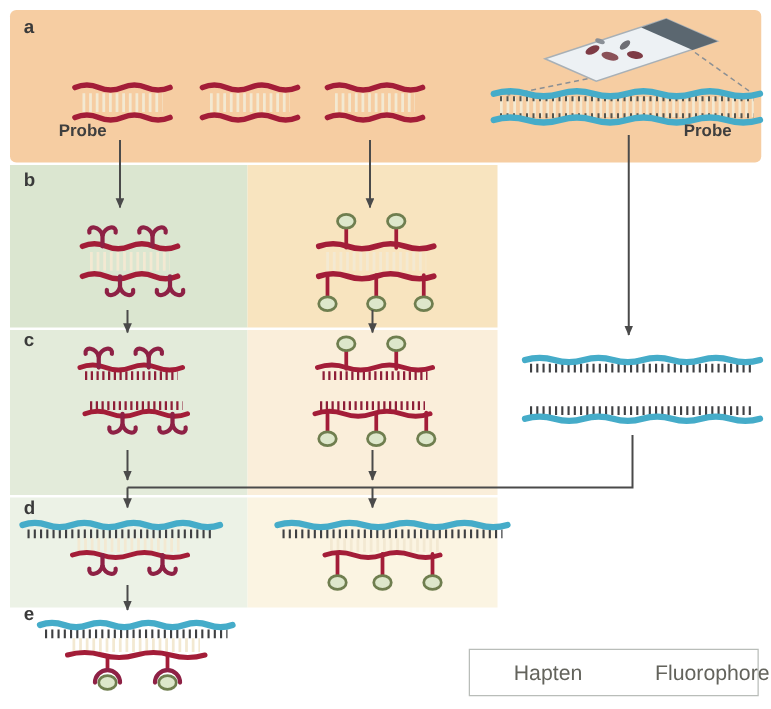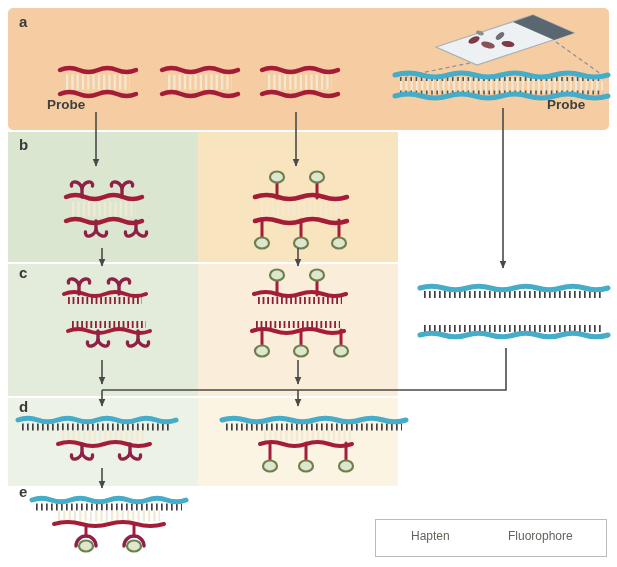--- a/index.html
+++ b/index.html
@@ -11,21 +11,21 @@
   #pbm{left:198px;top:132px;width:200px;height:130px;background:#F8E4BF;}
   #pcl{left:8px;top:264px;width:190px;height:132px;background:#E3EBDA;}
   #pcm{left:198px;top:264px;width:200px;height:132px;background:#FAEEDA;}
   #pdl{left:8px;top:398px;width:190px;height:88px;background:#ECF2E6;}
   #pdm{left:198px;top:398px;width:200px;height:88px;background:#FBF4E2;}
   svg#art{position:absolute;left:0;top:0;}
   .lbl{position:absolute;font-weight:bold;font-size:15px;color:#3A3A3A;line-height:1;}
   .ann{position:absolute;font-weight:bold;font-size:13.5px;color:#3F3F3F;line-height:1;}
   .legend-box{position:absolute;left:375px;top:519px;width:230px;height:36px;
               background:#ffffff;border:1.5px solid #B9BDB9;}
-  .legend-text{position:absolute;font-size:12px;color:#63635C;line-height:1;}
+  .legend-text{position:absolute;font-size:17px;color:#63635C;line-height:1;}
   
   .strand-red{stroke:#A31D38;stroke-width:4.5;fill:none;stroke-linecap:round;}
   .strand-red-s{stroke:#A31D38;stroke-width:4;fill:none;stroke-linecap:round;}
   .strand-blue{stroke:#45ACC9;stroke-width:5;fill:none;stroke-linecap:round;}
   .rung-lg{stroke:#F3E9D2;stroke-width:15;stroke-dasharray:2.2 3.1;}
   .rung-target{stroke:#F3E9D2;stroke-width:16;stroke-dasharray:2.2 3.1;}
   .rung-sm{stroke:#F3E9D2;stroke-width:11;stroke-dasharray:2.2 3.1;}
   .teeth-red{stroke:#8E1F38;stroke-width:7;stroke-dasharray:1.8 2.8;}
   .teeth-dark{stroke:#3F4043;stroke-width:7;stroke-dasharray:1.7 3.3;}
   .teeth-edge{stroke:#56554E;stroke-width:4;stroke-dasharray:1.6 3.6;}
@@ -226,15 +226,15 @@
   <div class="lbl" style="left:19px;top:137px;">b</div>
   <div class="lbl" style="left:19px;top:265px;">c</div>
   <div class="lbl" style="left:19px;top:399px;">d</div>
   <div class="lbl" style="left:19px;top:484px;">e</div>
 
   <div class="ann" style="left:27px;top:98px;padding-left:20px;">Probe</div>
   <div class="ann" style="left:547px;top:98px;">Probe</div>
 
   <div class="legend-box"></div>
   <div class="legend-text" style="left:411px;top:530px;">Hapten</div>
-  <div class="legend-text" style="left:508px;top:530px;">Fluorophore</div>
+  <div class="legend-text" style="left:524px;top:530px;">Fluorophore</div>
 
 </div>
 
 </body></html>

